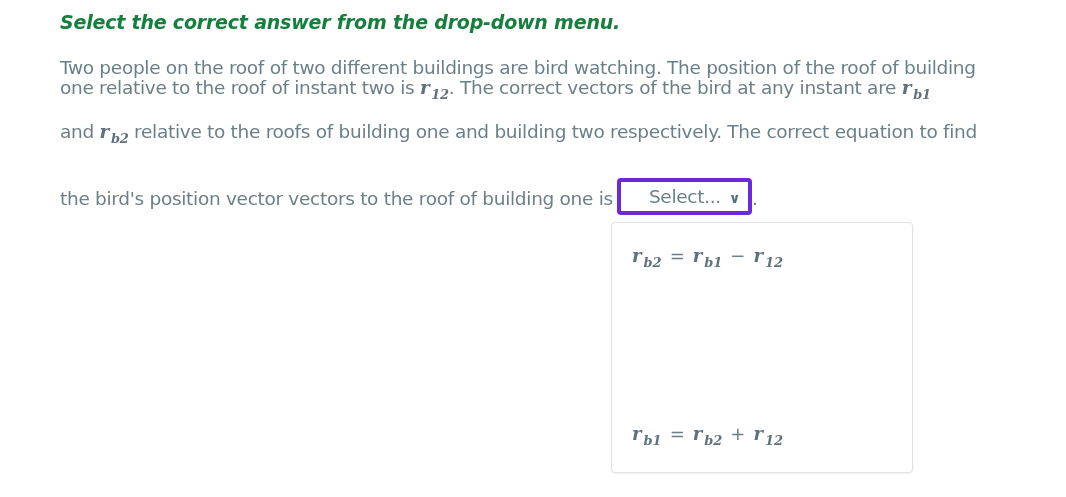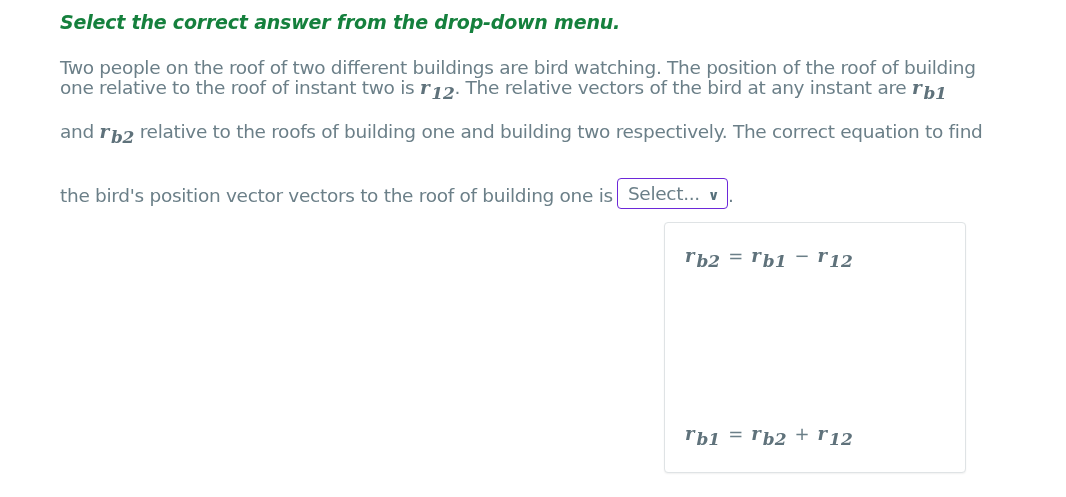--- a/index.html
+++ b/index.html
@@ -3,38 +3,38 @@
 <meta charset="utf-8">
 <style>
   html, body { margin: 0; padding: 0; background: #ffffff; }
   body { width: 1066px; height: 497px; position: relative; overflow: hidden;
          font-family: "DejaVu Sans", sans-serif; color: #6b7f88; }
   .instruction { position: absolute; left: 60px; top: 11px; font-size: 19px; font-weight: bold;
                  font-style: italic; color: #15803d; letter-spacing: -0.2px; }
   .para { position: absolute; left: 60px; font-size: 18.5px; color: #6b7f88; white-space: nowrap; letter-spacing: -0.3px; }
   .l1 { top: 57px; } .l2 { top: 77px; } .l3 { top: 121px; } .l4 { top: 181px; }
   .vec { font-weight: bold; font-style: italic; color: #5f727b; font-family: "DejaVu Serif", serif; }
-  .sub { font-size: 17px; position: relative; top: 5px; margin-left: 2px; }
-  .select { display: inline-block; vertical-align: middle; border: 1px solid #6d28d9; border-radius: 4px;
-            padding: 4px 8px 4px 10px; margin-left: 4px; position: relative; top: -3px; cursor: pointer; }
+  .sub { font-size: 13px; position: relative; top: 5px; margin-left: 2px; }
+  .select { display: inline-block; vertical-align: middle; border: 4px solid #6d28d9; border-radius: 4px;
+            padding: 4px 8px 4px 28px; margin-left: 4px; position: relative; top: -3px; cursor: pointer; }
   .select .chev { display: inline-block; margin-left: 8px; font-weight: bold; color: #56707b; font-size: 14px; }
-  .menu { position: absolute; left: 664px; top: 222px; width: 300px; height: 249px; border: 1px solid #dfe3e5;
+  .menu { position: absolute; left: 611px; top: 222px; width: 300px; height: 249px; border: 1px solid #dfe3e5;
           border-radius: 4px; background: #fff; box-shadow: 0 1px 2px rgba(0,0,0,0.06); }
   .opt { position: absolute; left: 20px; font-size: 18px; color: #6b7f88; white-space: nowrap; cursor: pointer; }
   .opt .op { margin: 0 8px; }
   .o1 { top: 22px; } .o2 { top: 82px; } .o3 { top: 142px; } .o4 { top: 200px; }
 </style>
 </head>
 <body>
 
 <div class="instruction">Select the correct answer from the drop-down menu.</div>
 
 <div class="para l1">Two people on the roof of two different buildings are bird watching. The position of the roof of building</div>
 <div class="para l2">
-  <span>one relative to the roof of instant two is </span><span class="vec"><span>r</span><span class="sub">12</span></span><span>. The relative vectors of the bird at any instant are </span><span class="vec"><span>r</span><span class="sub">b1</span></span>
+  <span>one relative to the roof of instant two is </span><span class="vec"><span>r</span><span class="sub">12</span></span><span>. The correct vectors of the bird at any instant are </span><span class="vec"><span>r</span><span class="sub">b1</span></span>
 </div>
 <div class="para l3">
   <span>and </span><span class="vec"><span>r</span><span class="sub">b2</span></span><span> relative to the roofs of building one and building two respectively. The correct equation to find</span>
 </div>
 <div class="para l4">
   <span>the bird's position vector vectors to the roof of building one is</span><span class="select"><span>Select...</span><span class="chev">∨</span></span><span>.</span>
 </div>
 
 <div class="menu">
   <div class="opt o1">

